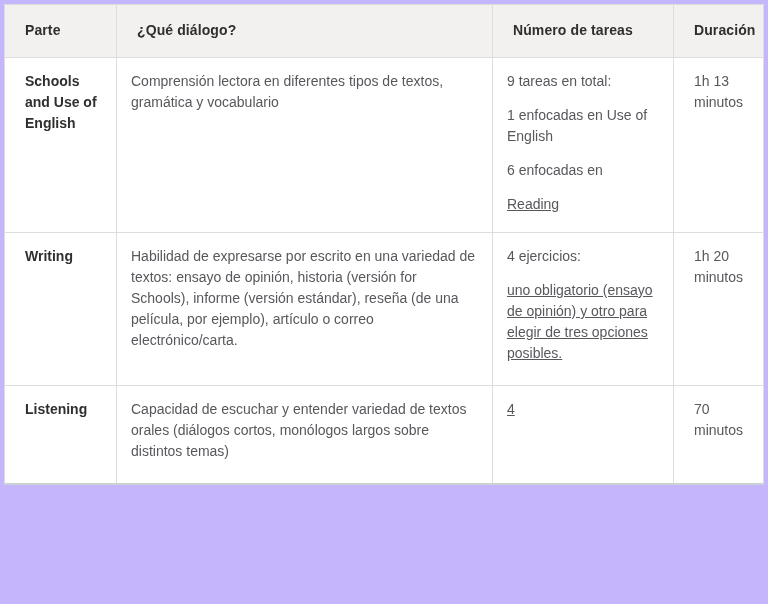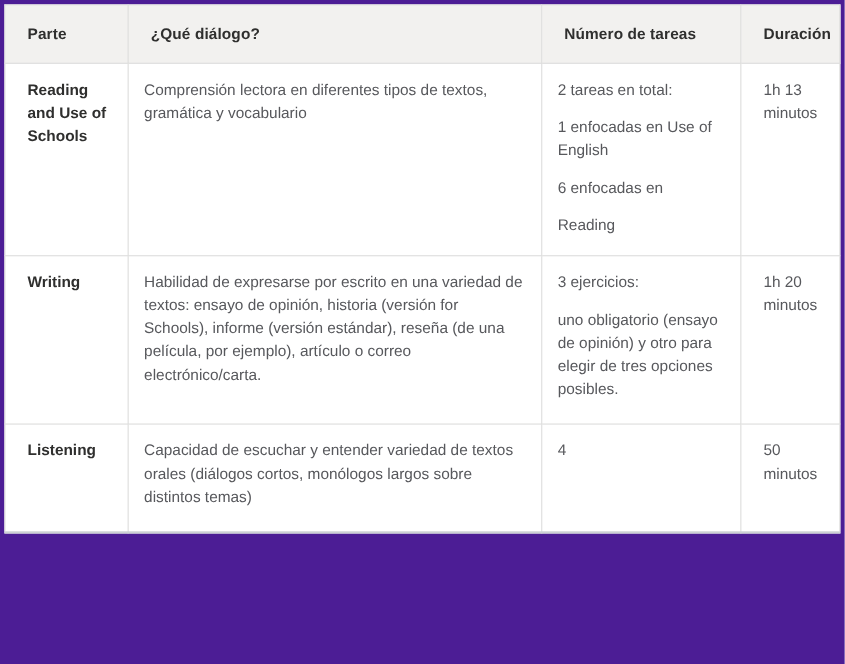--- a/index.html
+++ b/index.html
@@ -4,21 +4,21 @@
 <style>
   html, body {
     margin: 0;
     padding: 0;
     background: #ffffff;
     font-family: "Liberation Sans", "DejaVu Sans", sans-serif;
   }
   .page {
     width: 768px;
     height: 604px;
-    background: #4c1d95;
+    background: #c4b5fd;
     box-sizing: border-box;
     padding: 4px 5px 4px 4px;
   }
   table.exam-table {
     border-collapse: collapse;
     table-layout: fixed;
     width: 759px;
     background: #ffffff;
     border: 1px solid #d9d9d7;
     border-bottom: 2px solid #ccd1d4;
@@ -53,21 +53,21 @@
     font-weight: bold;
     padding-right: 8px;
   }
   tbody td.col-evalua,
   tbody td.col-tareas {
     padding-left: 14px;
   }
   tbody td p {
     margin: 0 0 13px 0;
   }
-  tbody td p:last-child { margin-bottom: 0; }
+  tbody td p:last-child { margin-bottom: 0; text-decoration: underline; }
 
   tr.row-reading   td { height: 175px; }
   tr.row-writing   td { height: 153px; margin-left: 41px; }
   tr.row-listening td { height: 98px;  }
   tr.row-speaking  td { height: 115px; background: #f4f4f2; }
 </style>
 </head>
 <body>
 
 <div class="page">
@@ -81,42 +81,42 @@
     <thead>
       <tr>
         <th>Parte</th>
         <th>¿Qué diálogo?</th>
         <th>Número de tareas</th>
         <th>Duración</th>
       </tr>
     </thead>
     <tbody>
       <tr class="row-reading">
-        <td class="col-parte">Reading and Use of Schools</td>
+        <td class="col-parte">Schools and Use of English</td>
         <td class="col-evalua">Comprensión lectora en diferentes tipos de textos, gramática y vocabulario</td>
         <td class="col-tareas">
-          <p>2 tareas en total:</p>
+          <p>9 tareas en total:</p>
           <p>1 enfocadas en Use of English</p>
           <p>6 enfocadas en</p>
           <p>Reading</p>
         </td>
         <td class="col-duracion">1h 13 minutos</td>
       </tr>
       <tr class="row-writing">
         <td class="col-parte">Writing</td>
         <td class="col-evalua">Habilidad de expresarse por escrito en una variedad de textos: ensayo de opinión, historia (versión for Schools), informe (versión estándar), reseña (de una película, por ejemplo), artículo o correo electrónico/carta.</td>
         <td class="col-tareas">
-          <p>3 ejercicios:</p>
+          <p>4 ejercicios:</p>
           <p>uno obligatorio (ensayo de opinión) y otro para elegir de tres opciones posibles.</p>
         </td>
         <td class="col-duracion">1h 20 minutos</td>
       </tr>
       <tr class="row-listening">
         <td class="col-parte">Listening</td>
         <td class="col-evalua">Capacidad de escuchar y entender variedad de textos orales (diálogos cortos, monólogos largos sobre distintos temas)</td>
         <td class="col-tareas">
           <p>4</p>
         </td>
-        <td class="col-duracion">50 minutos</td>
+        <td class="col-duracion">70 minutos</td>
       </tr>
     </tbody>
   </table>
 </div>
 
 </body></html>

